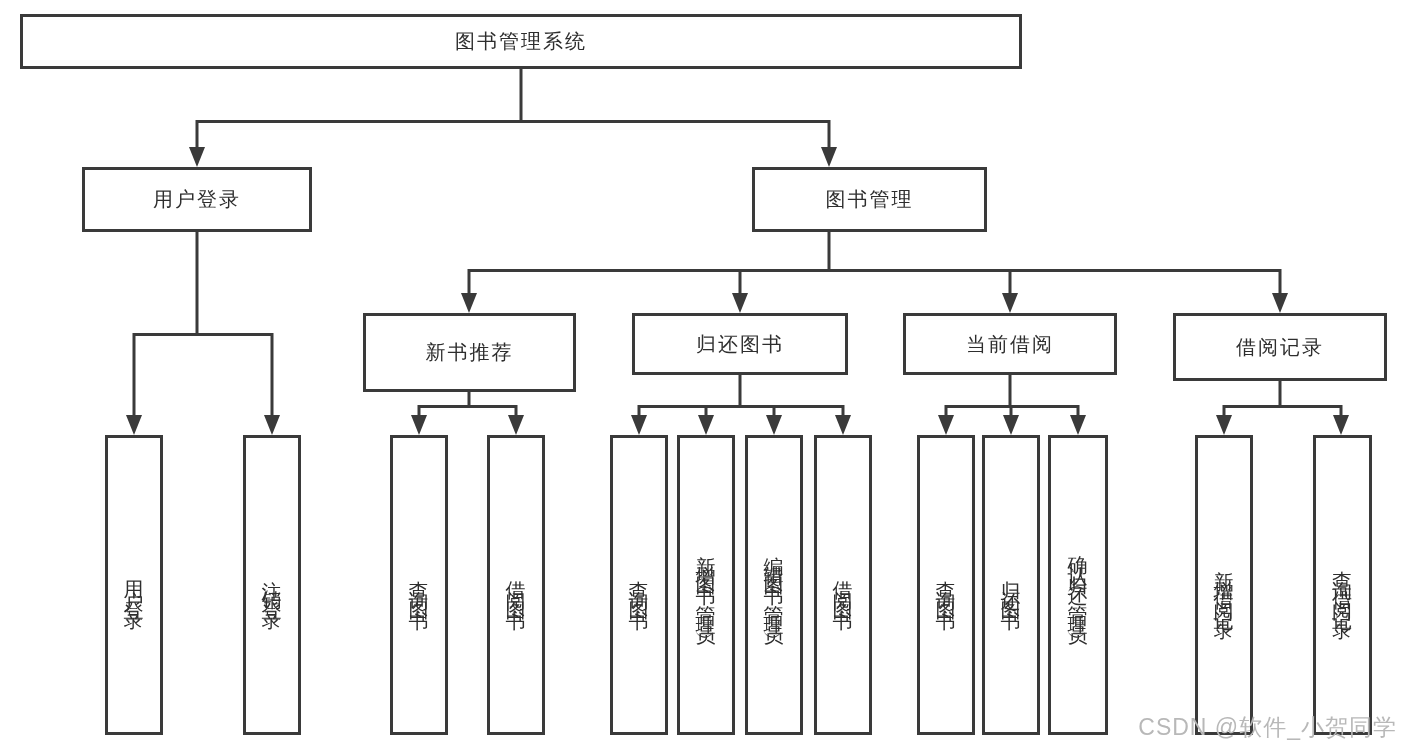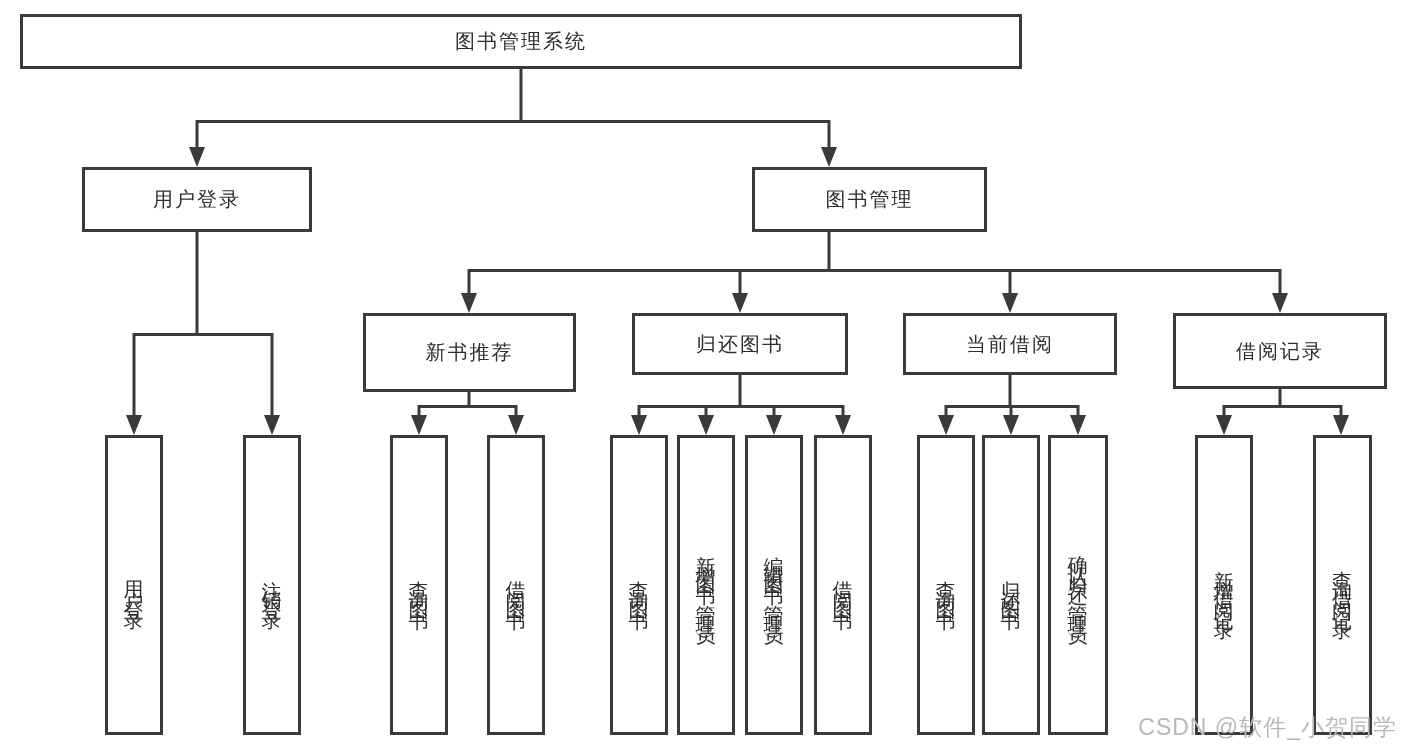--- a/index.html
+++ b/index.html
@@ -93,21 +93,21 @@
 </svg>
 
 <div class="node" style="left:20px; top:14px; width:1002px; height:55px;">图书管理系统</div>
 
 <div class="node" style="left:82px; top:167px; width:230px; height:65px;">用户登录</div>
 <div class="node" style="left:712px; top:167px; width:235px; height:65px;margin-left:40px;">图书管理</div>
 
 <div class="node" style="left:363px; top:313px; width:213px; height:79px;">新书推荐</div>
 <div class="node" style="left:632px; top:313px; width:216px; height:62px;">归还图书</div>
 <div class="node" style="left:903px; top:313px; width:214px; height:62px;">当前借阅</div>
-<div class="node" style="left:1173px; top:313px; width:214px; height:76px;text-align:center;">借阅记录</div>
+<div class="node" style="left:1173px; top:313px; width:214px; height:68px;text-align:center;">借阅记录</div>
 
 <div class="node vnode" style="left:105px; top:435px; width:58px; height:300px;">用户登录</div>
 <div class="node vnode" style="left:243px; top:435px; width:58px; height:300px;">注销登录</div>
 
 <div class="node vnode" style="left:390px; top:435px; width:58px; height:300px;">查询图书</div>
 <div class="node vnode" style="left:487px; top:435px; width:58px; height:300px;">借阅图书</div>
 
 <div class="node vnode" style="left:610px; top:435px; width:58px; height:300px;">查询图书</div>
 <div class="node vnode" style="left:677px; top:435px; width:58px; height:300px;">新增图书（管理员）</div>
 <div class="node vnode" style="left:745px; top:435px; width:58px; height:300px;">编辑图书（管理员）</div>

